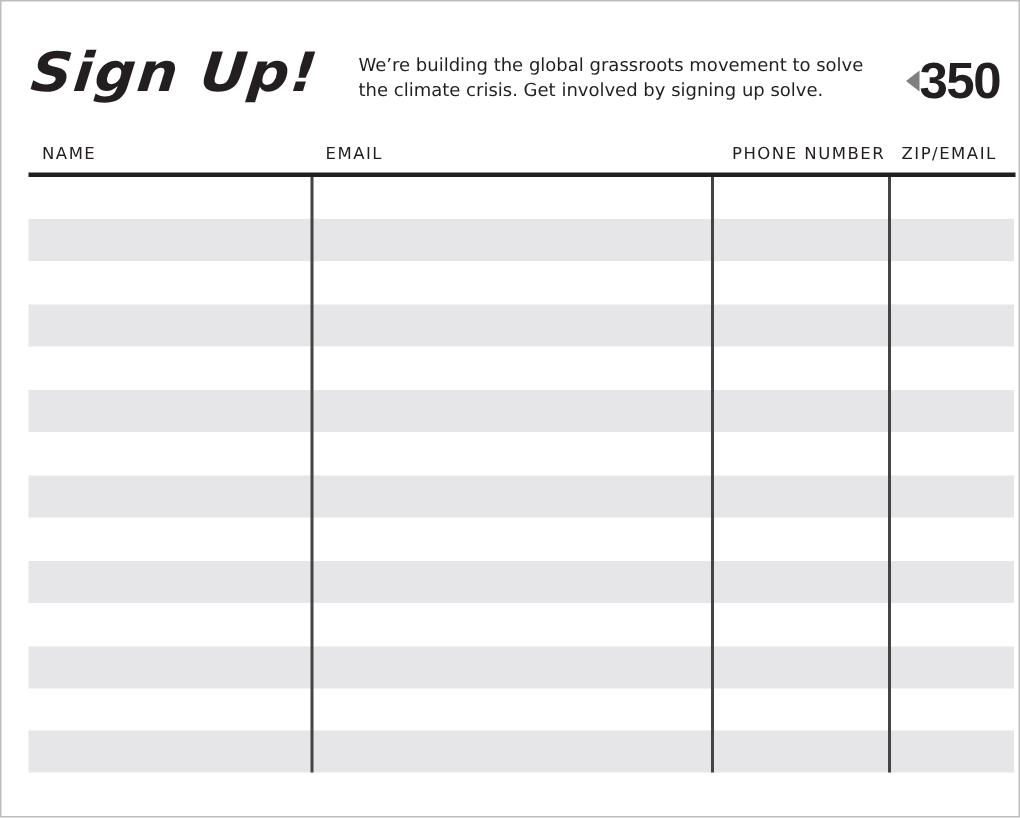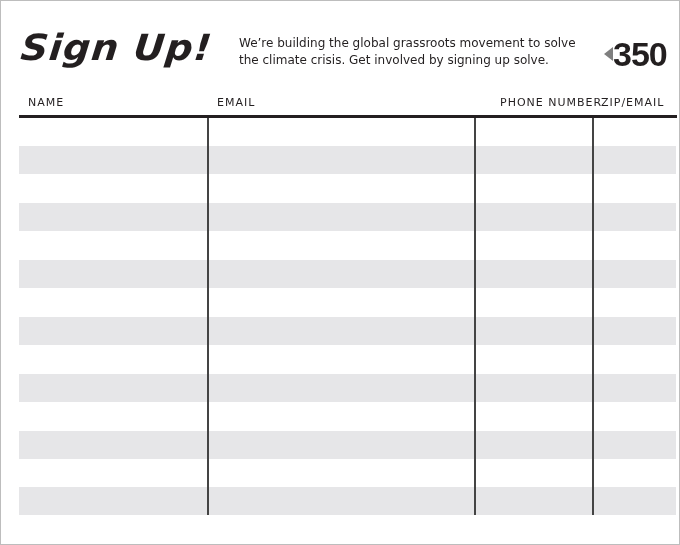--- a/index.html
+++ b/index.html
@@ -27,21 +27,21 @@
   <div>the climate crisis. Get involved by signing up solve.</div>
 </div>
 
 <div class="logo">
   <span class="arrow"></span>
   <span class="num">350</span>
 </div>
 
 <div class="hdr" style="left:28px">NAME</div>
 <div class="hdr" style="left:217px">EMAIL</div>
-<div class="hdr" style="left:500px">PHONE NUMBER</div>
+<div class="hdr" style="left:488px">PHONE NUMBER</div>
 <div class="hdr" style="left:601px">ZIP/EMAIL</div>
 
 <div class="rule"></div>
 
 <div class="row" style="top:146px"></div>
 <div class="row" style="top:203px"></div>
 <div class="row" style="top:260px"></div>
 <div class="row" style="top:317px"></div>
 <div class="row" style="top:374px"></div>
 <div class="row" style="top:431px"></div>

